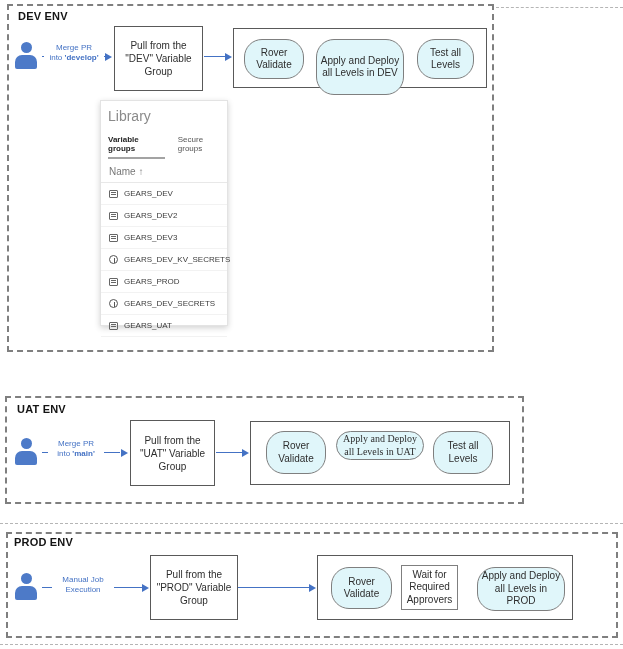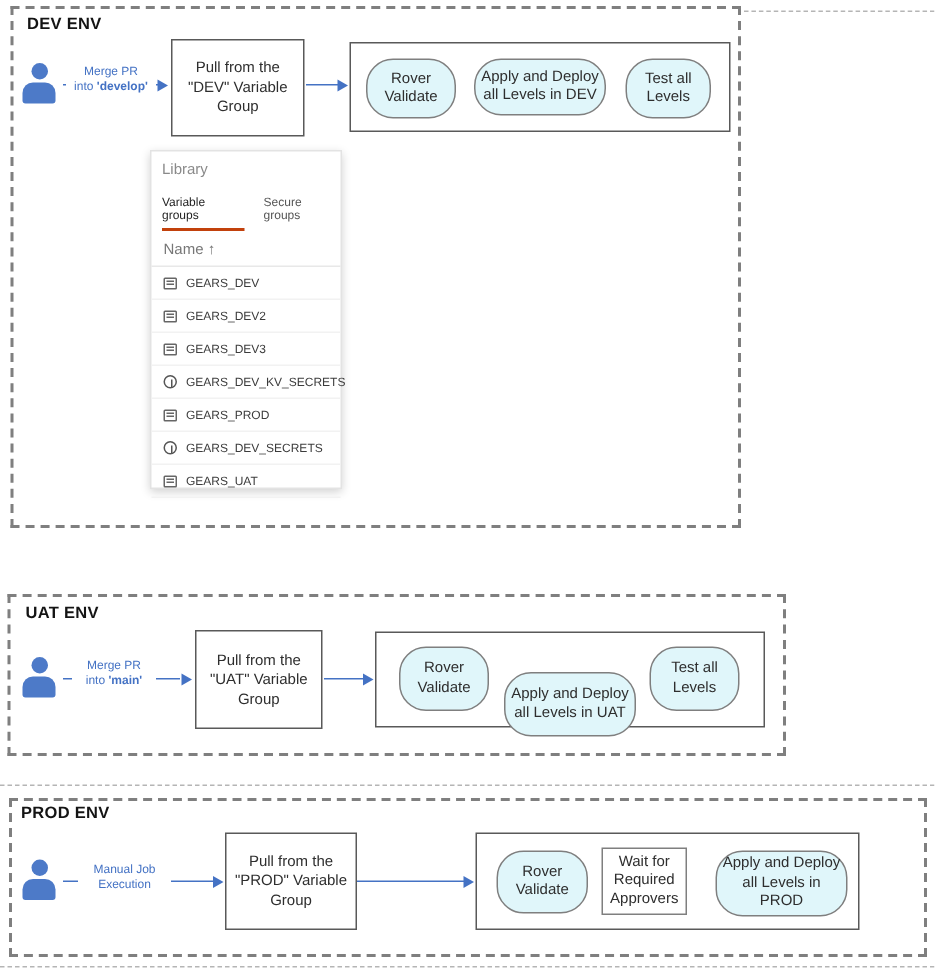--- a/index.html
+++ b/index.html
@@ -33,24 +33,24 @@
   .step { position:absolute; border:1px solid #7f7f7f; display:flex; align-items:center;
           justify-content:center; text-align:center; font-size:10px; line-height:12.5px;
           color:#2e2e2e; padding:2px; }
   .step.cyan { background:#e0f6fa;border-radius:18px; }
   .step.white { background:#ffffff; }
 
   
   .library { position:absolute; left:100px; top:100px; width:128px; height:226px;
              background:#fff; border:1px solid #e3e3e3; box-shadow:0 2px 6px rgba(0,0,0,.18);
              z-index:3; }
-  .lib-title { font-size:10px; color:#8a8a8a; padding:7px 0 0 7px; }
+  .lib-title { font-size:14px; color:#8a8a8a; padding:7px 0 0 7px; }
   .lib-tabs { display:flex; gap:13px; padding:11px 0 0 7px; }
   .lib-tab { font-size:8px; color:#555; padding-bottom:4px; cursor:default; }
-  .lib-tab.active { color:#1f1f1f; font-weight:normal; border-bottom:2px solid #c2410c; }
+  .lib-tab.active { color:#1f1f1f; font-weight:bold; border-bottom:2px solid #a3a3a3; }
   .lib-colhead { font-size:10px; color:#777; padding:7px 0 5px 8px;
                  border-bottom:1px solid #e8e8e8; }
   .lib-row { height:22px; display:flex; align-items:center; gap:6px; padding-left:8px;
              border-bottom:1px solid #f2f2f2; font-size:8px; color:#3c3c3c; }
   .icon-vg { position:relative; width:9px; height:8px; border:1px solid #666;
              border-radius:1px; flex:0 0 auto; }
   .icon-vg::before { content:""; position:absolute; left:1px; top:1.5px; width:5px; height:1px;
                      background:#666; box-shadow:0 2px 0 #666; }
   .icon-kv { position:relative; width:9px; height:9px; border:1px solid #555;
              border-radius:50%; flex:0 0 auto; }
@@ -77,21 +77,21 @@
 <div class="solid-box" style="left:114px; top:26px; width:89px; height:65px;">
   <div>Pull from the</div>
   <div>"DEV" Variable</div>
   <div>Group</div>
 </div>
 <div class="h-line" style="left:204px; top:56px; width:22px;"></div>
 <div class="arr" style="left:225px; top:53px;"></div>
 
 <div class="steps-wrap" style="left:233px; top:28px; width:254px; height:60px;">
   <div class="step cyan" style="left:10px; top:10px; width:60px; height:40px;">Rover Validate</div>
-  <div class="step cyan" style="left:82px; top:10px; width:88px; height:38px;">Apply and Deploy all Levels in DEV</div>
+  <div class="step cyan" style="left:82px; top:10px; width:88px; height:56px;">Apply and Deploy all Levels in DEV</div>
   <div class="step cyan" style="left:183px; top:10px; width:57px; height:40px;">Test all Levels</div>
 </div>
 
 <div class="library">
   <div class="lib-title">Library</div>
   <div class="lib-tabs">
     <div class="lib-tab active">Variable groups</div>
     <div class="lib-tab">Secure groups</div>
   </div>
   <div class="lib-colhead">
@@ -149,21 +149,21 @@
 <div class="solid-box" style="left:130px; top:420px; width:85px; height:66px;">
   <div>Pull from the</div>
   <div>"UAT" Variable</div>
   <div>Group</div>
 </div>
 <div class="h-line" style="left:216px; top:452px; width:27px;"></div>
 <div class="arr" style="left:242px; top:449px;"></div>
 
 <div class="steps-wrap" style="left:250px; top:421px; width:260px; height:64px;">
   <div class="step cyan" style="left:15px; top:9px; width:60px; height:43px;">Rover Validate</div>
-  <div class="step cyan" style="left:85px; top:26px; width:88px; height:43px;">Apply and Deploy all Levels in UAT</div>
+  <div class="step cyan" style="left:85px; top:9px; width:88px; height:29px;font-family:Liberation Serif, serif;">Apply and Deploy all Levels in UAT</div>
   <div class="step cyan" style="left:182px; top:9px; width:60px; height:43px;">Test all Levels</div>
 </div>
 
 <div class="dots" style="left:0; top:523px; width:623px;"></div>
 
 <div class="env" style="left:6px; top:532px; width:612px; height:106px;"></div>
 <div class="env-title" style="left:14px; top:536px;">PROD ENV</div>
 
 <div class="person" style="left:14px; top:573px;">
   <div class="person-head"></div>

